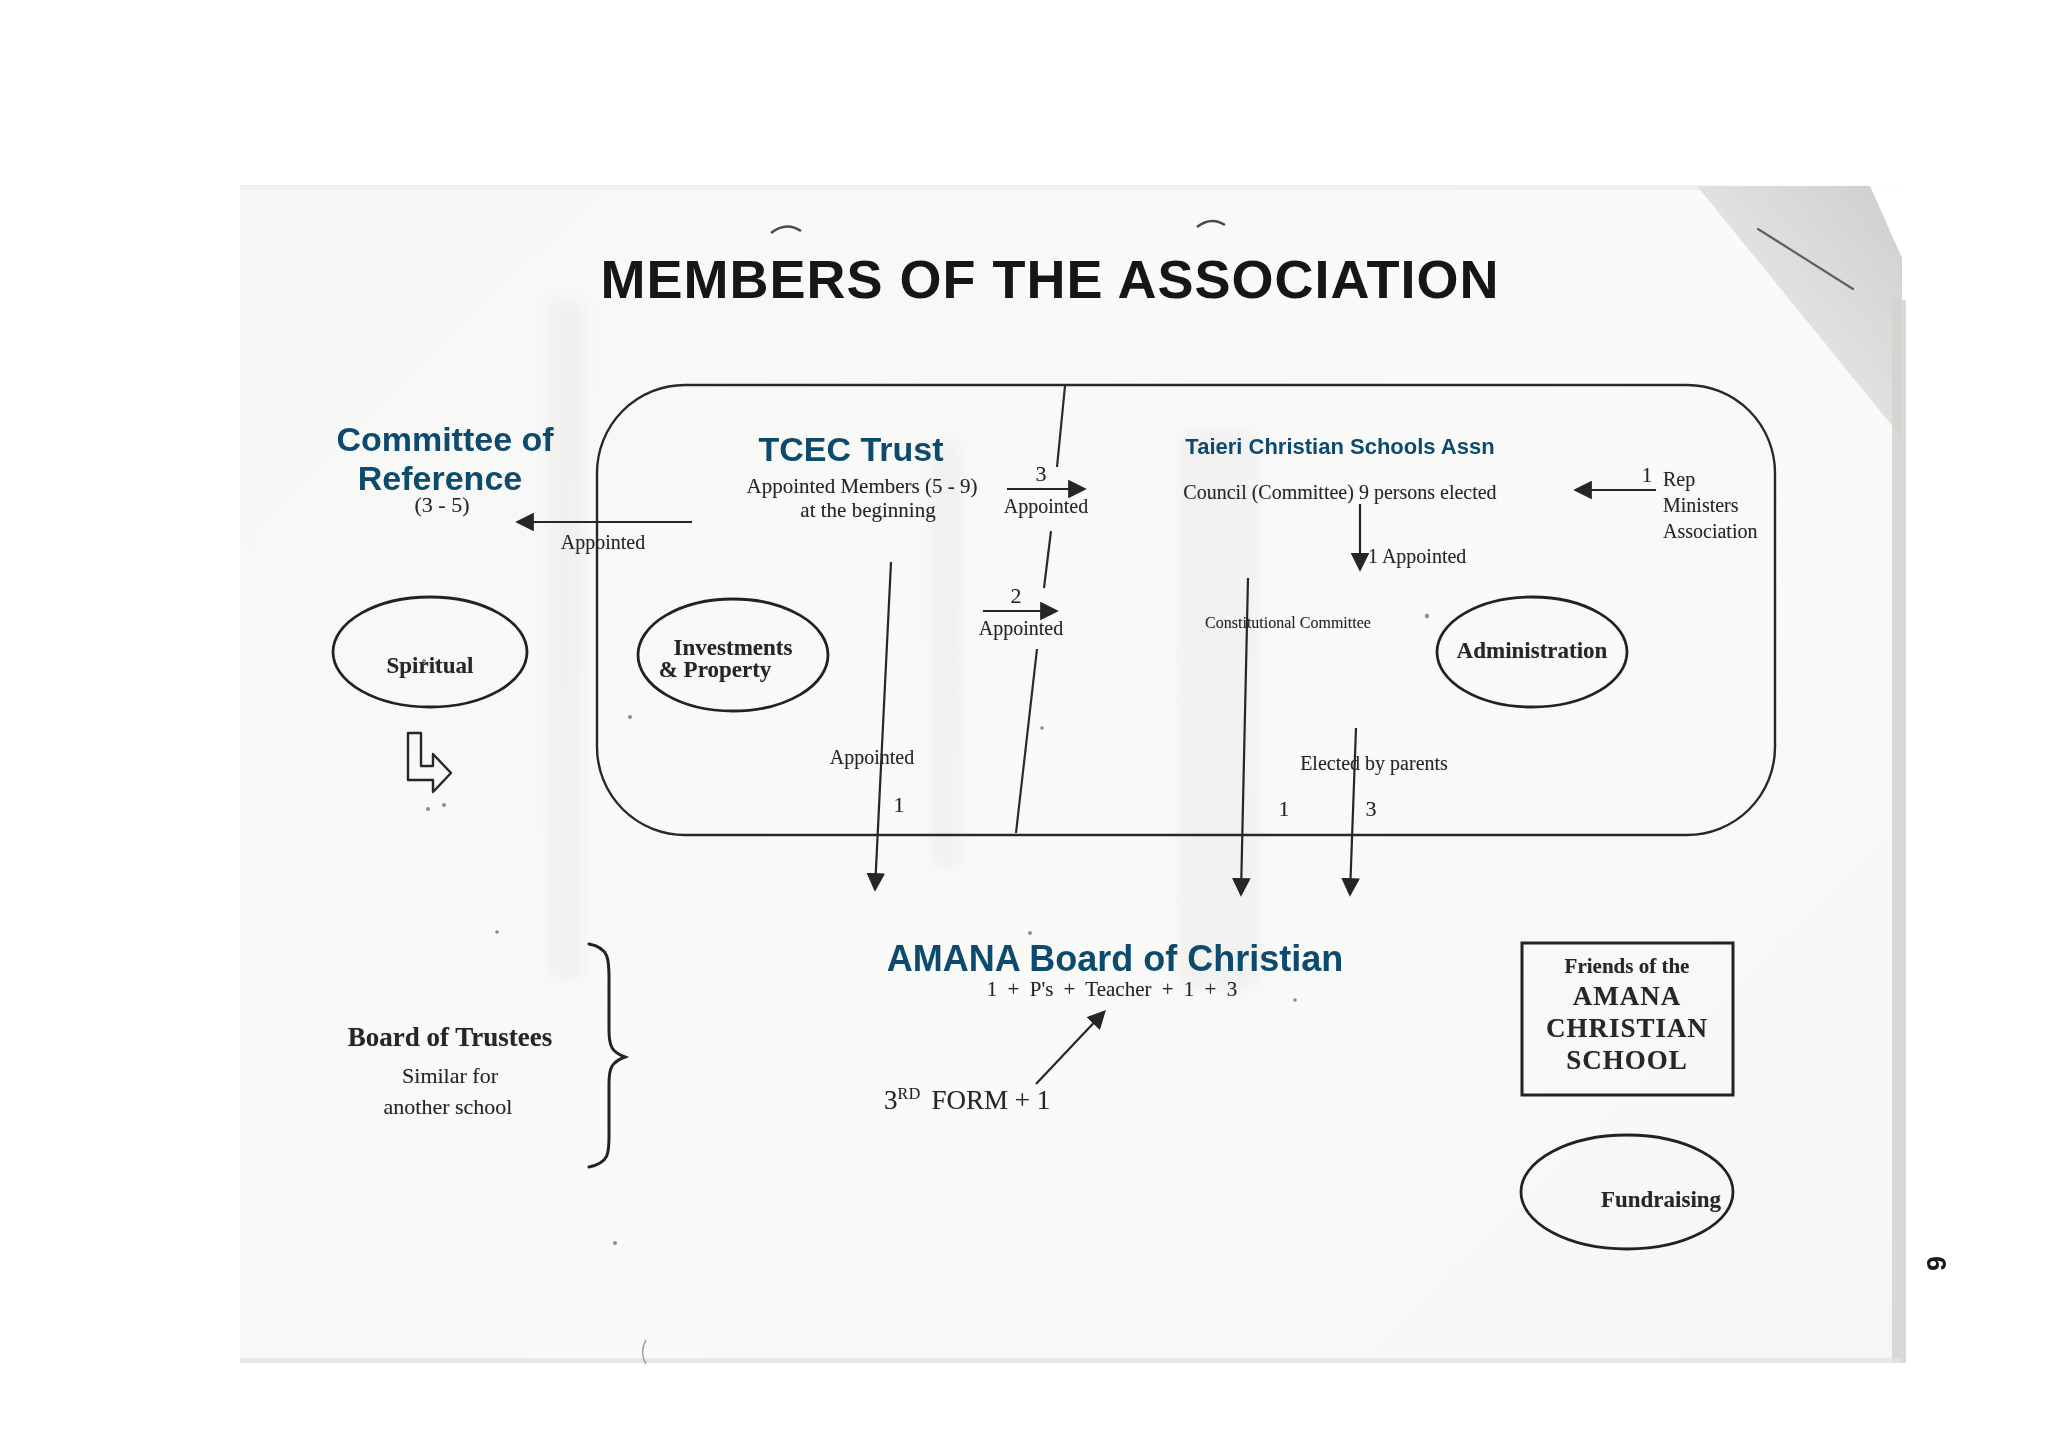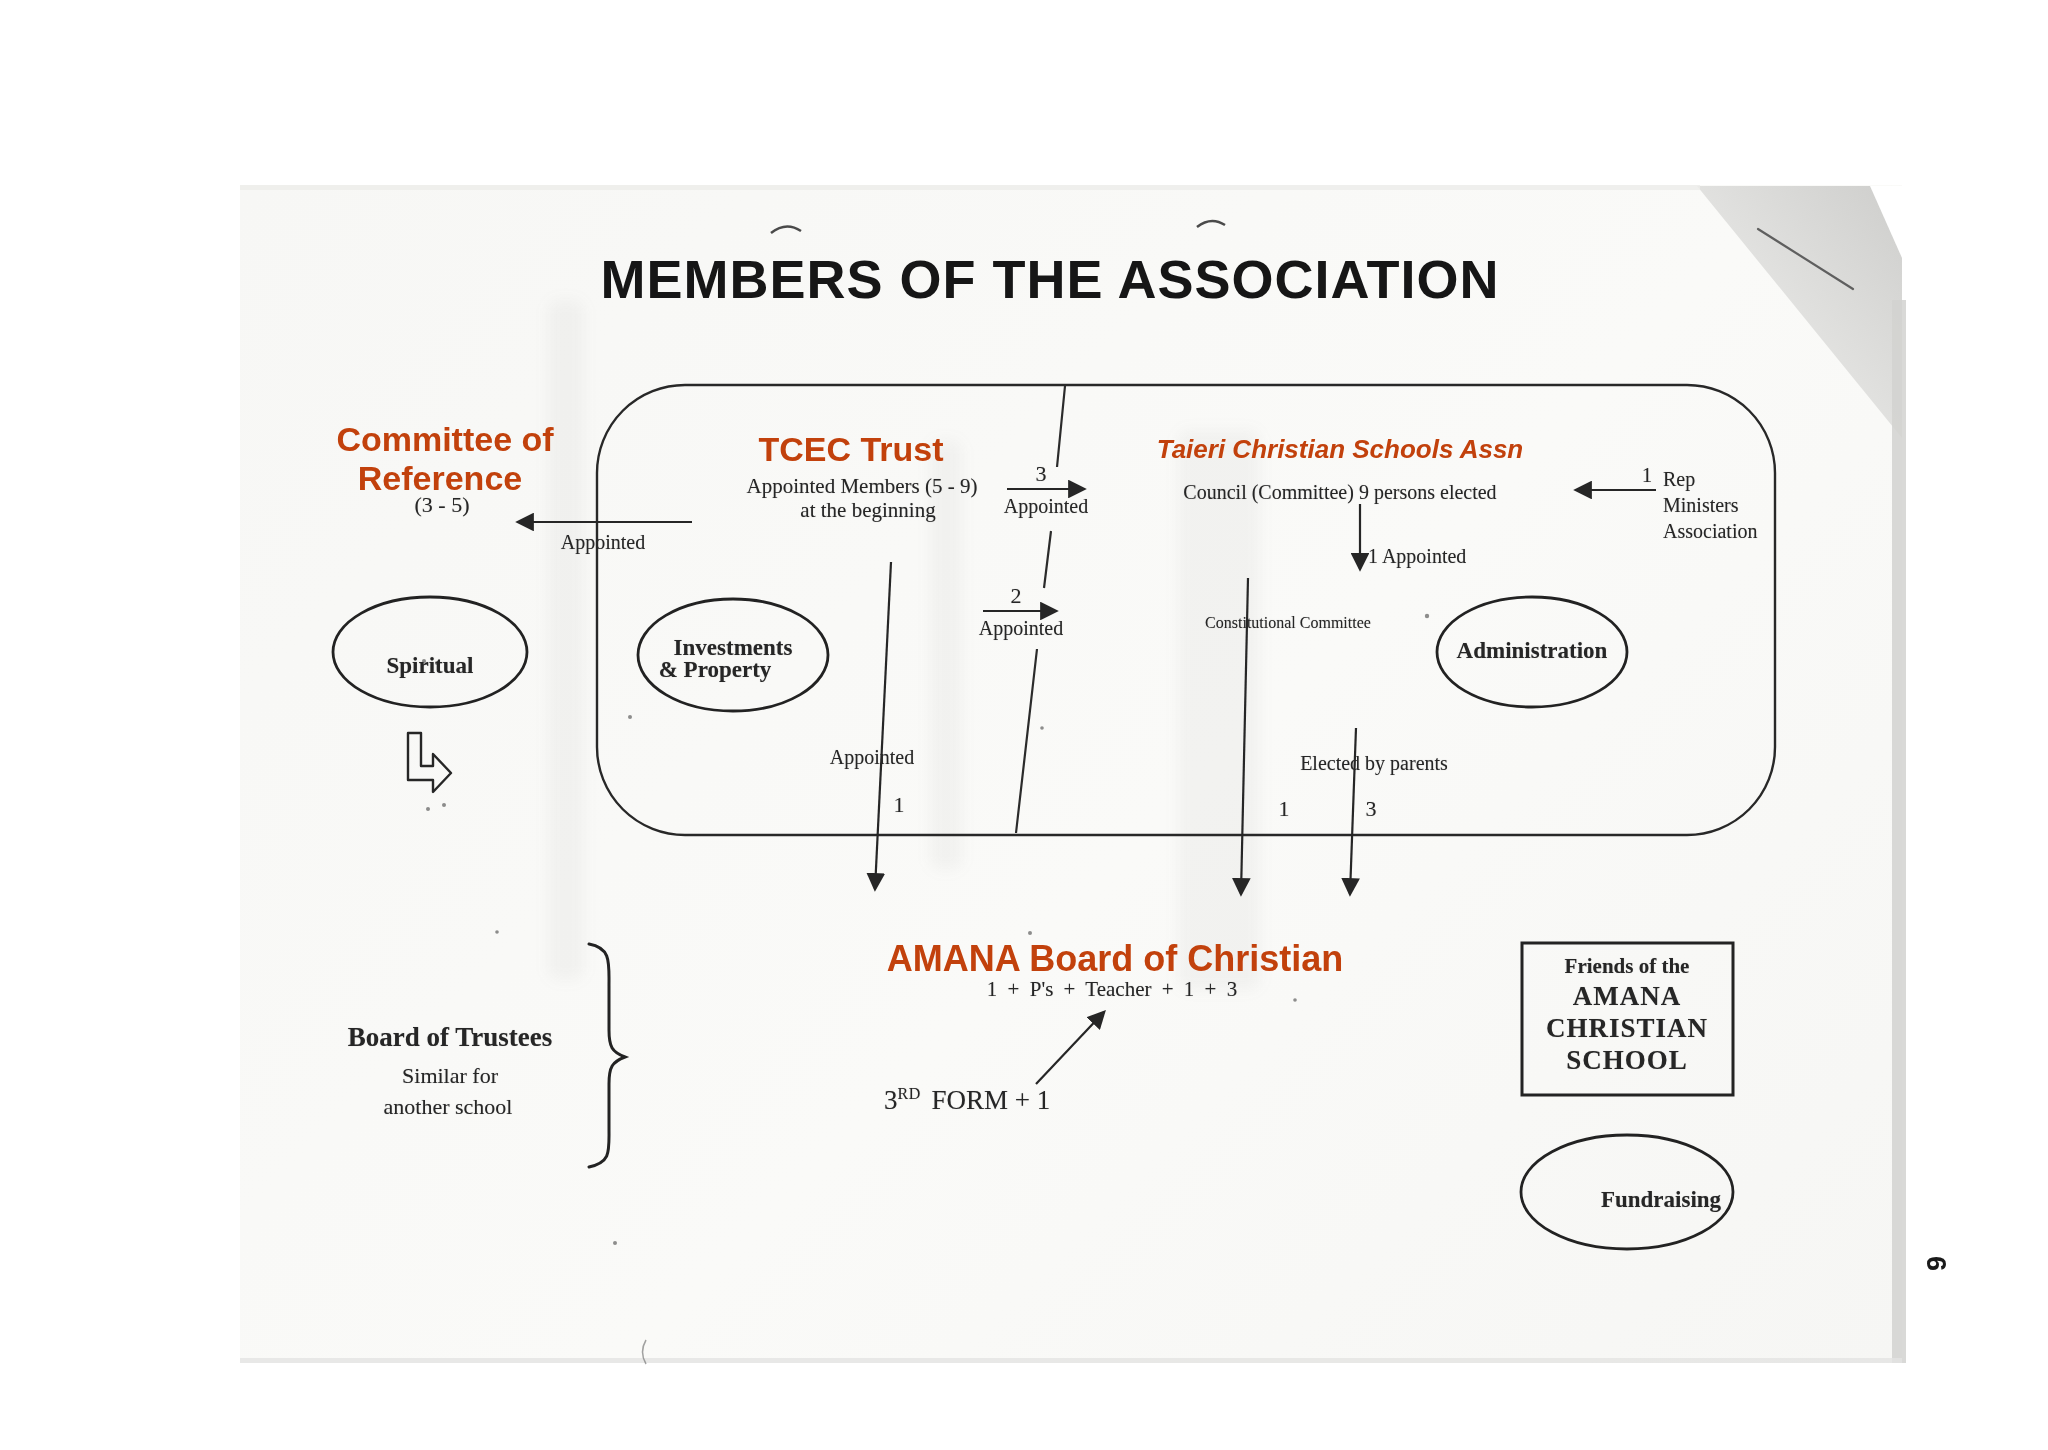--- a/index.html
+++ b/index.html
@@ -3,21 +3,21 @@
 <meta charset="utf-8">
 <style>
   html,body { margin:0; padding:0; background:#ffffff; }
   .canvas { position:relative; width:2048px; height:1450px; background:#ffffff; overflow:hidden;
             font-family:"Liberation Sans", sans-serif; }
   .page { position:absolute; left:240px; top:185px; width:1662px; height:1178px;
           background:linear-gradient(135deg,#f7f7f5 0%, #fafaf8 55%, #f6f6f4 100%); }
   svg.layer { position:absolute; left:0; top:0; width:2048px; height:1450px; }
   .t { position:absolute; white-space:nowrap; }
   .c { transform:translateX(-50%); }
-  .sans { font-family:"Liberation Sans", sans-serif; color:#c2410c; }
+  .sans { font-family:"Liberation Sans", sans-serif; color:#0c4a6e; }
   .serif { font-family:"Liberation Serif","DejaVu Serif",serif; color:#262626;
            text-shadow:0 0 1px rgba(45,45,45,.30); }
   .bold { font-weight:bold; }
   .w6 { font-weight:600; }
   .smudge { position:absolute; background:rgba(110,110,110,.055); filter:blur(7px); border-radius:10px; }
   sup.ord { font-size:16px; vertical-align:super; letter-spacing:.5px;margin-top:16px; }
   .rot9 { transform:rotate(-90deg); }
 </style>
 </head>
 <body>
@@ -101,21 +101,21 @@
 
   <div class="t c sans bold" style="left:851px;top:430px;font-size:34px;">TCEC Trust</div>
   <div class="t c serif" style="left:862px;top:474px;font-size:21px;">Appointed Members (5 - 9)</div>
   <div class="t c serif" style="left:868px;top:498px;font-size:21px;">at the beginning</div>
 
   <div class="t c serif" style="left:1041px;top:461px;font-size:22px;">3</div>
   <div class="t c serif" style="left:1046px;top:495px;font-size:20px;">Appointed</div>
   <div class="t c serif" style="left:1016px;top:583px;font-size:22px;">2</div>
   <div class="t c serif" style="left:1021px;top:617px;font-size:20px;">Appointed</div>
 
-  <div class="t c sans bold" style="left:1340px;top:434px;font-size:26px;font-style:italic;">Taieri Christian Schools Assn</div>
+  <div class="t c sans bold" style="left:1340px;top:434px;font-size:22px;">Taieri Christian Schools Assn</div>
   <div class="t c serif" style="left:1340px;top:481px;font-size:20px;">Council (Committee) 9 persons elected</div>
   <div class="t serif" style="left:1368px;top:545px;font-size:20px;">1 Appointed</div>
   <div class="t c serif" style="left:1288px;top:614px;font-size:16px;">Constitutional Committee</div>
   <div class="t c serif" style="left:1374px;top:752px;font-size:20px;">Elected by parents</div>
   <div class="t c serif" style="left:1284px;top:796px;font-size:22px;">1</div>
   <div class="t c serif" style="left:1371px;top:796px;font-size:22px;">3</div>
 
   <div class="t c serif" style="left:1647px;top:463px;font-size:21px;">1</div>
   <div class="t serif" style="left:1663px;top:468px;font-size:20px;">Rep</div>
   <div class="t serif" style="left:1663px;top:494px;font-size:20px;">Ministers</div>

